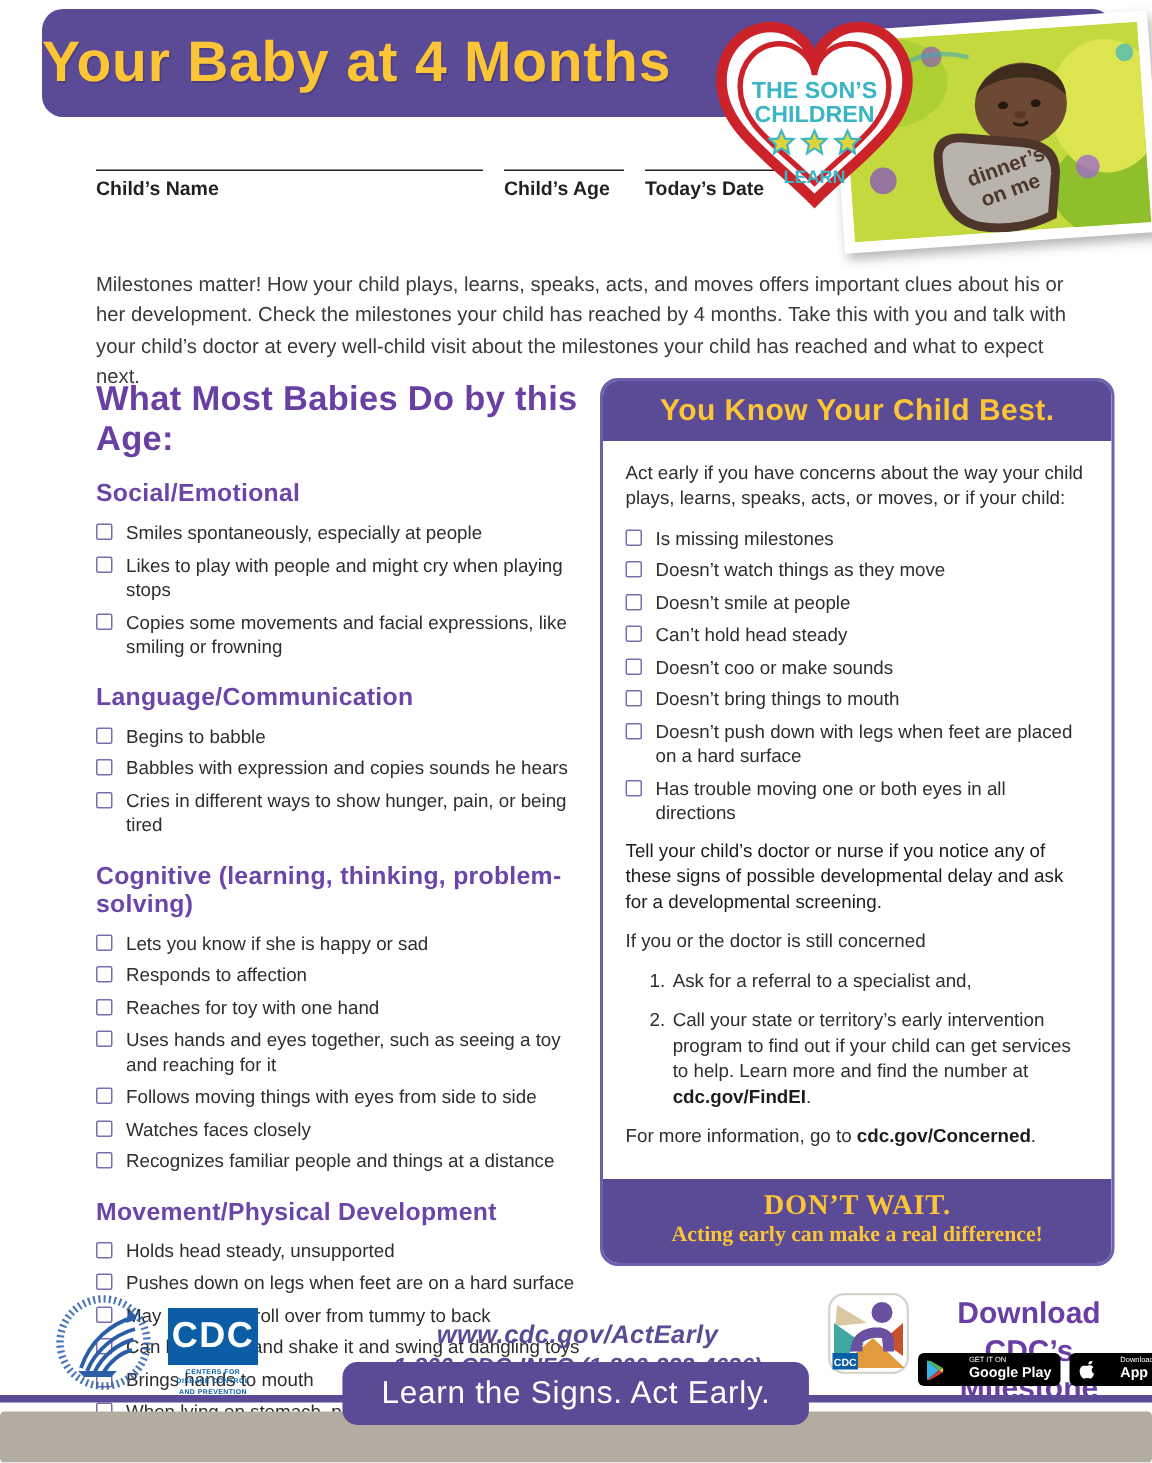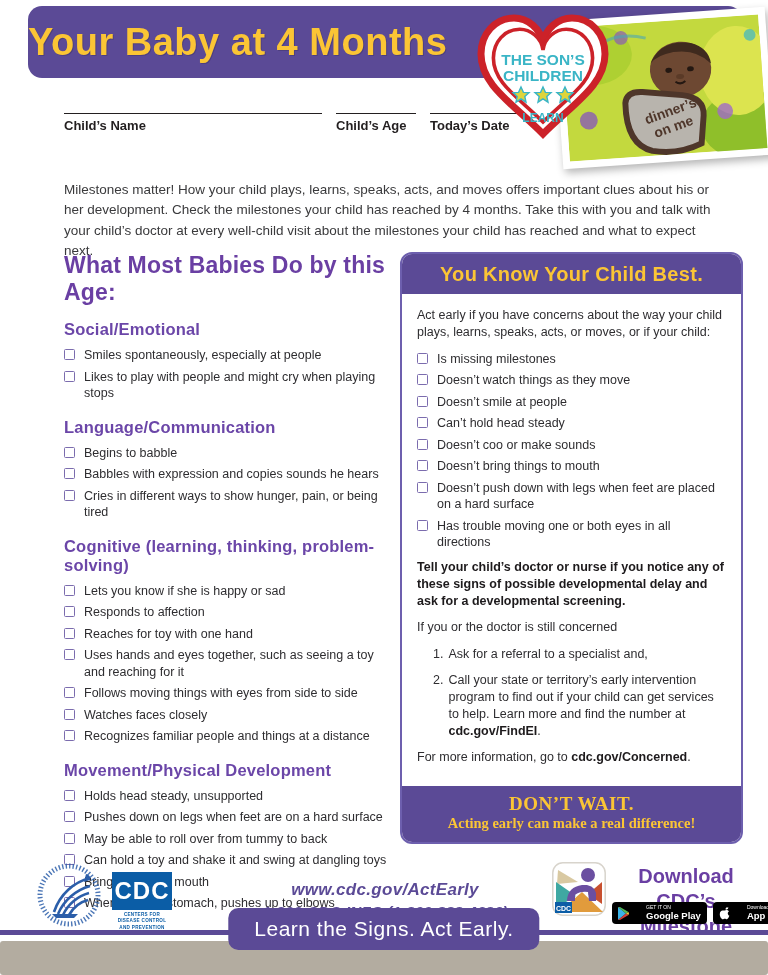--- a/index.html
+++ b/index.html
@@ -37,21 +37,21 @@
                 font-size:12.5px; line-height:1.32; color:#2e2d30; }
   .cb { width:11px; height:11px; border:1.6px solid #7b6cae; border-radius:1.5px; flex:none; margin-top:2px; background:#fff; }
 
   
   .panel { position:absolute; left:400px; top:252px; width:343px; border:2px solid #6d5fae; border-radius:12px;
            background:#fff; overflow:hidden; }
   .p-head { background:var(--purple); color:var(--yellow); text-align:center; font-size:20px; font-weight:800;
             padding:9px 4px 8px; letter-spacing:0.3px; }
   .p-body { padding:13px 15px 10px; font-size:12.5px; color:#2e2d30; line-height:1.35; }
   .p-body p { margin-bottom:10px; }
-  .p-body .bold { font-weight:bold; color:#1d1a1c; }
+  .p-body .bold { font-weight:normal; color:#1d1a1c; }
   .p-body ul.items { margin-bottom:8px; }
   .step { display:flex; gap:5px; padding-left:16px; margin-bottom:9px; }
   .step-num { flex:none; }
   .p-foot { background:var(--purple); text-align:center; padding:7px 6px 10px;font-family:Liberation Serif, serif; }
   .dw-title { color:var(--yellow); font-size:19px; font-weight:800; letter-spacing:0.5px; }
   .dw-sub { color:var(--yellow); font-size:14.5px; font-weight:800; }
   .link { font-weight:bold; color:#1d1a1c; }
 
   
   .hhs-logo { position:absolute; left:36px; top:862px; width:66px; height:66px; }
@@ -160,20 +160,24 @@
           <li class="check-item">
             <span class="cb"></span>
             <span>Smiles spontaneously, especially at people</span>
           </li>
 
           <li class="check-item">
             <span class="cb"></span>
             <span>Likes to play with people and might cry when playing stops</span>
           </li>
 
+          <li class="check-item">
+            <span class="cb"></span>
+            <span>Copies some movements and facial expressions, like smiling or frowning</span>
+          </li>
         </ul>
     </div>
 
     <div class="section">
       <h3 class="sec-title">Language/Communication</h3>
       <ul class="items">
 
           <li class="check-item">
             <span class="cb"></span>
             <span>Begins to babble</span>

